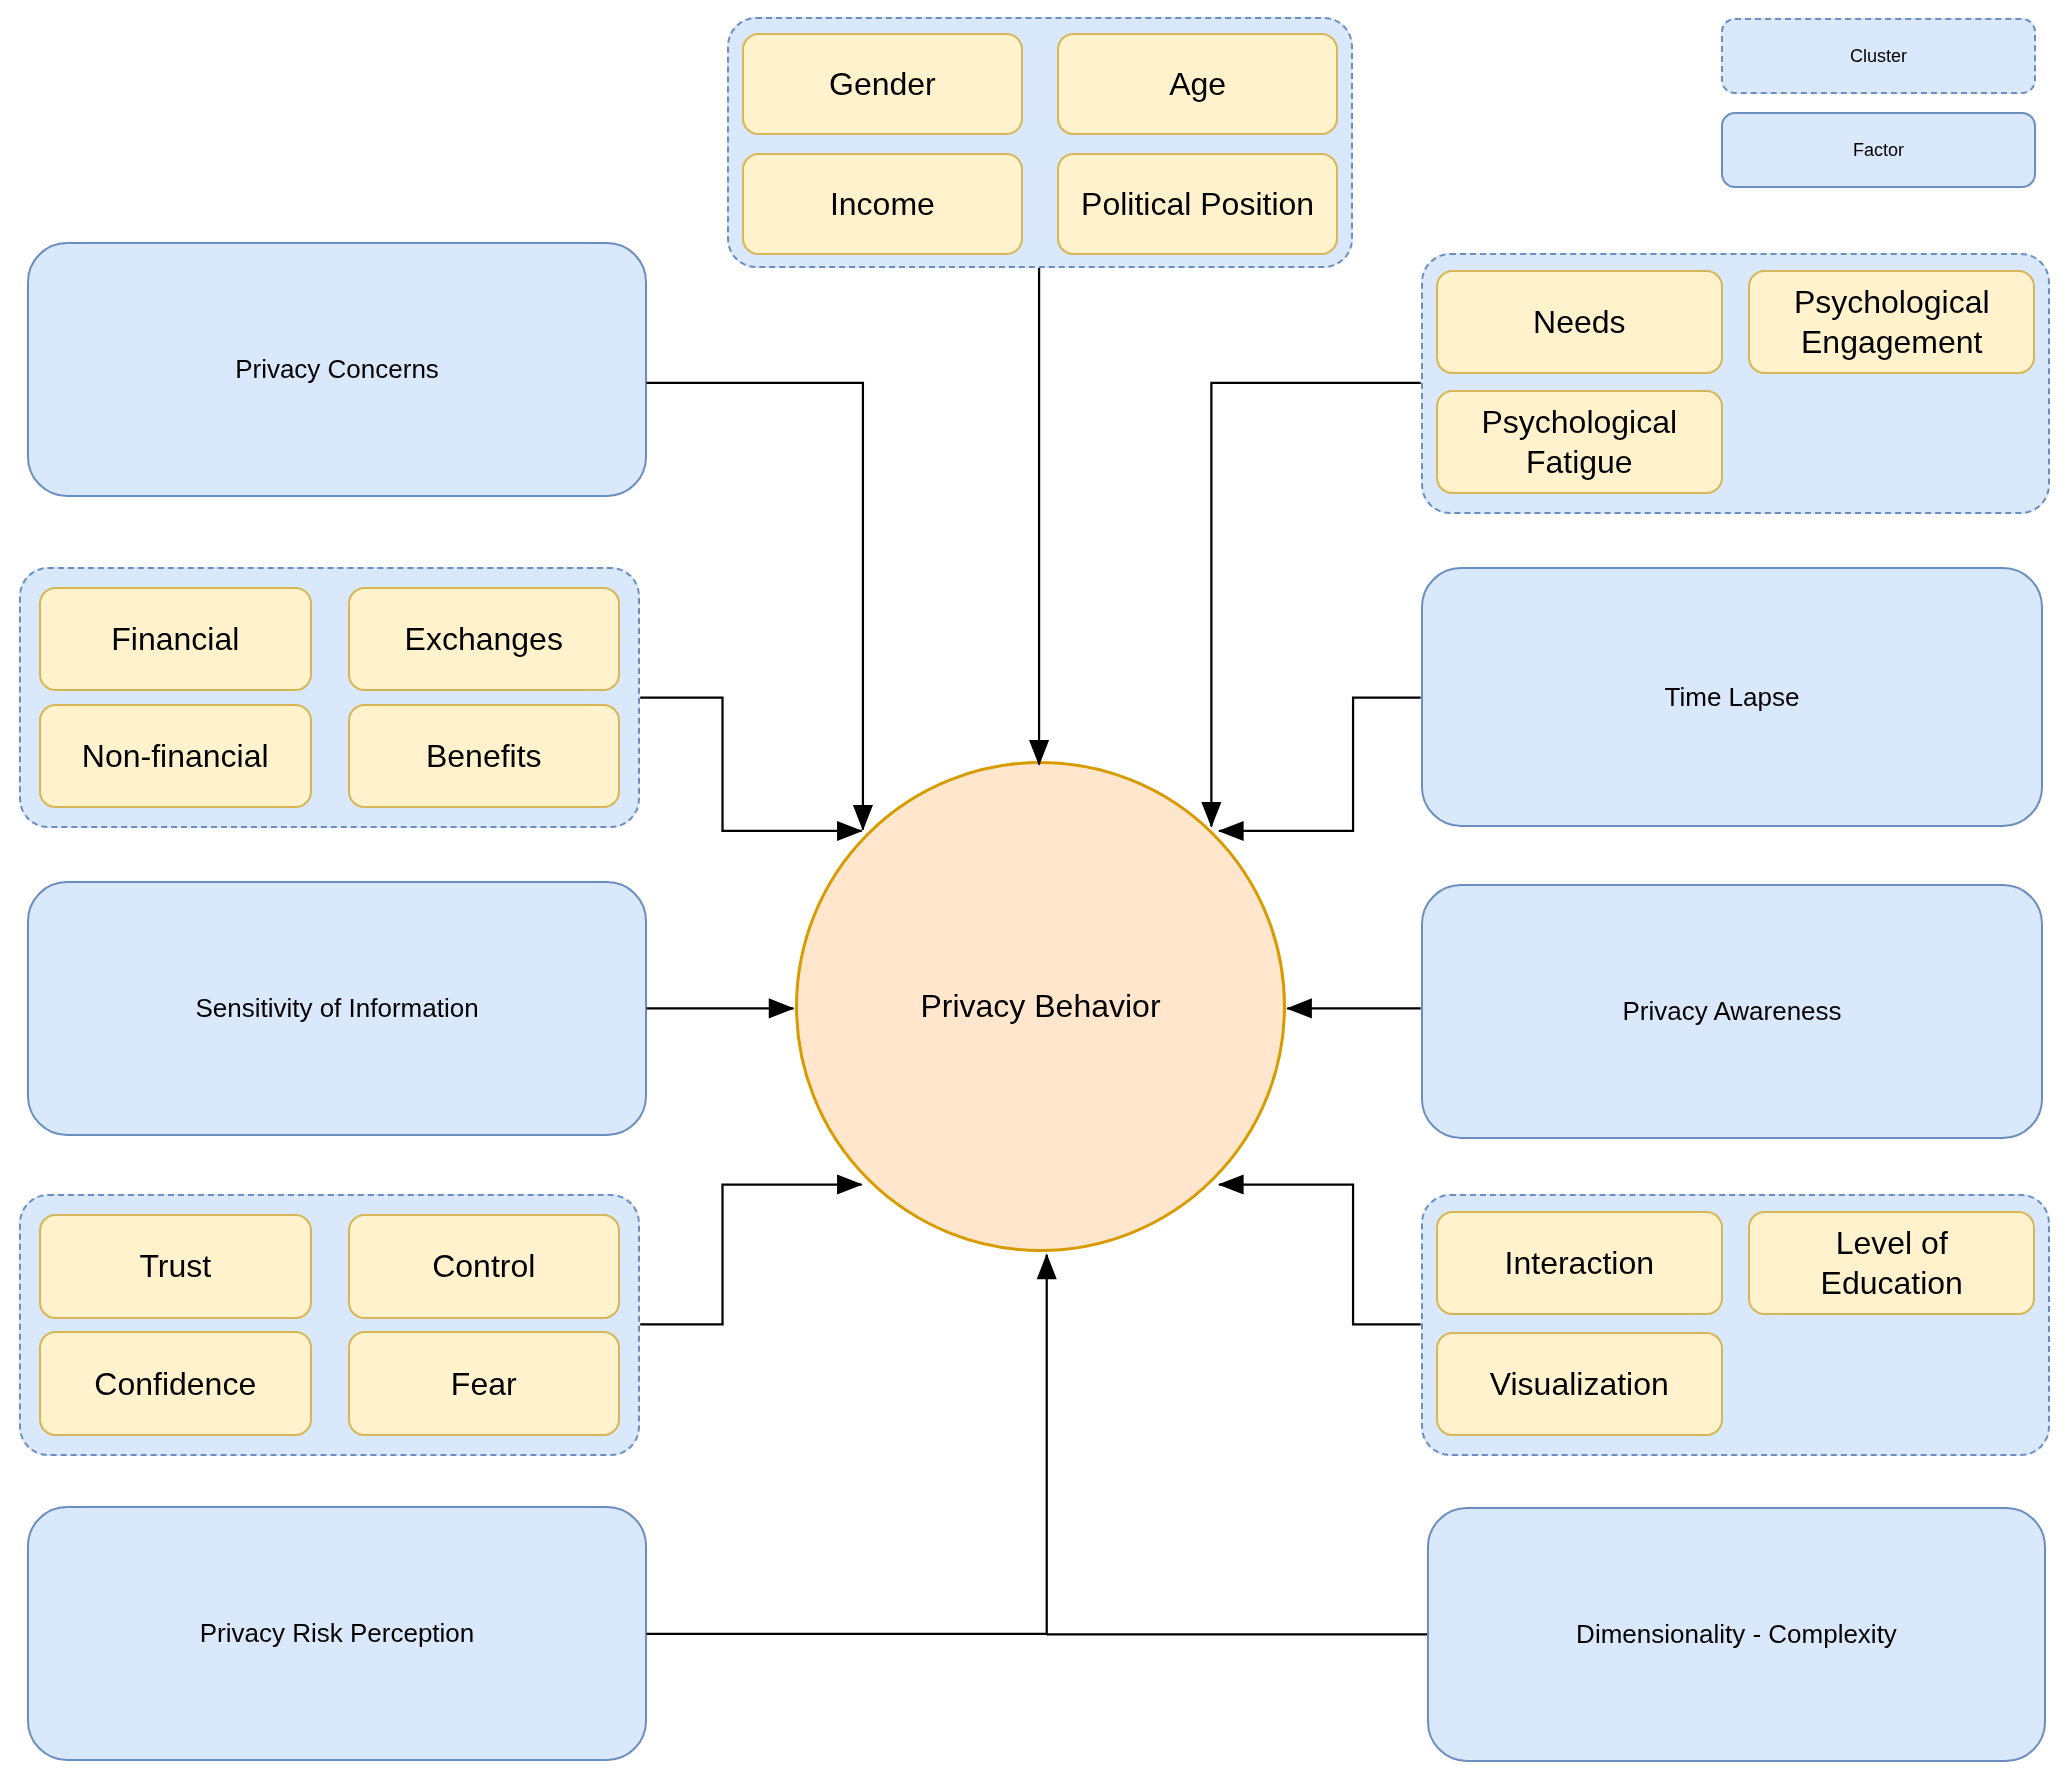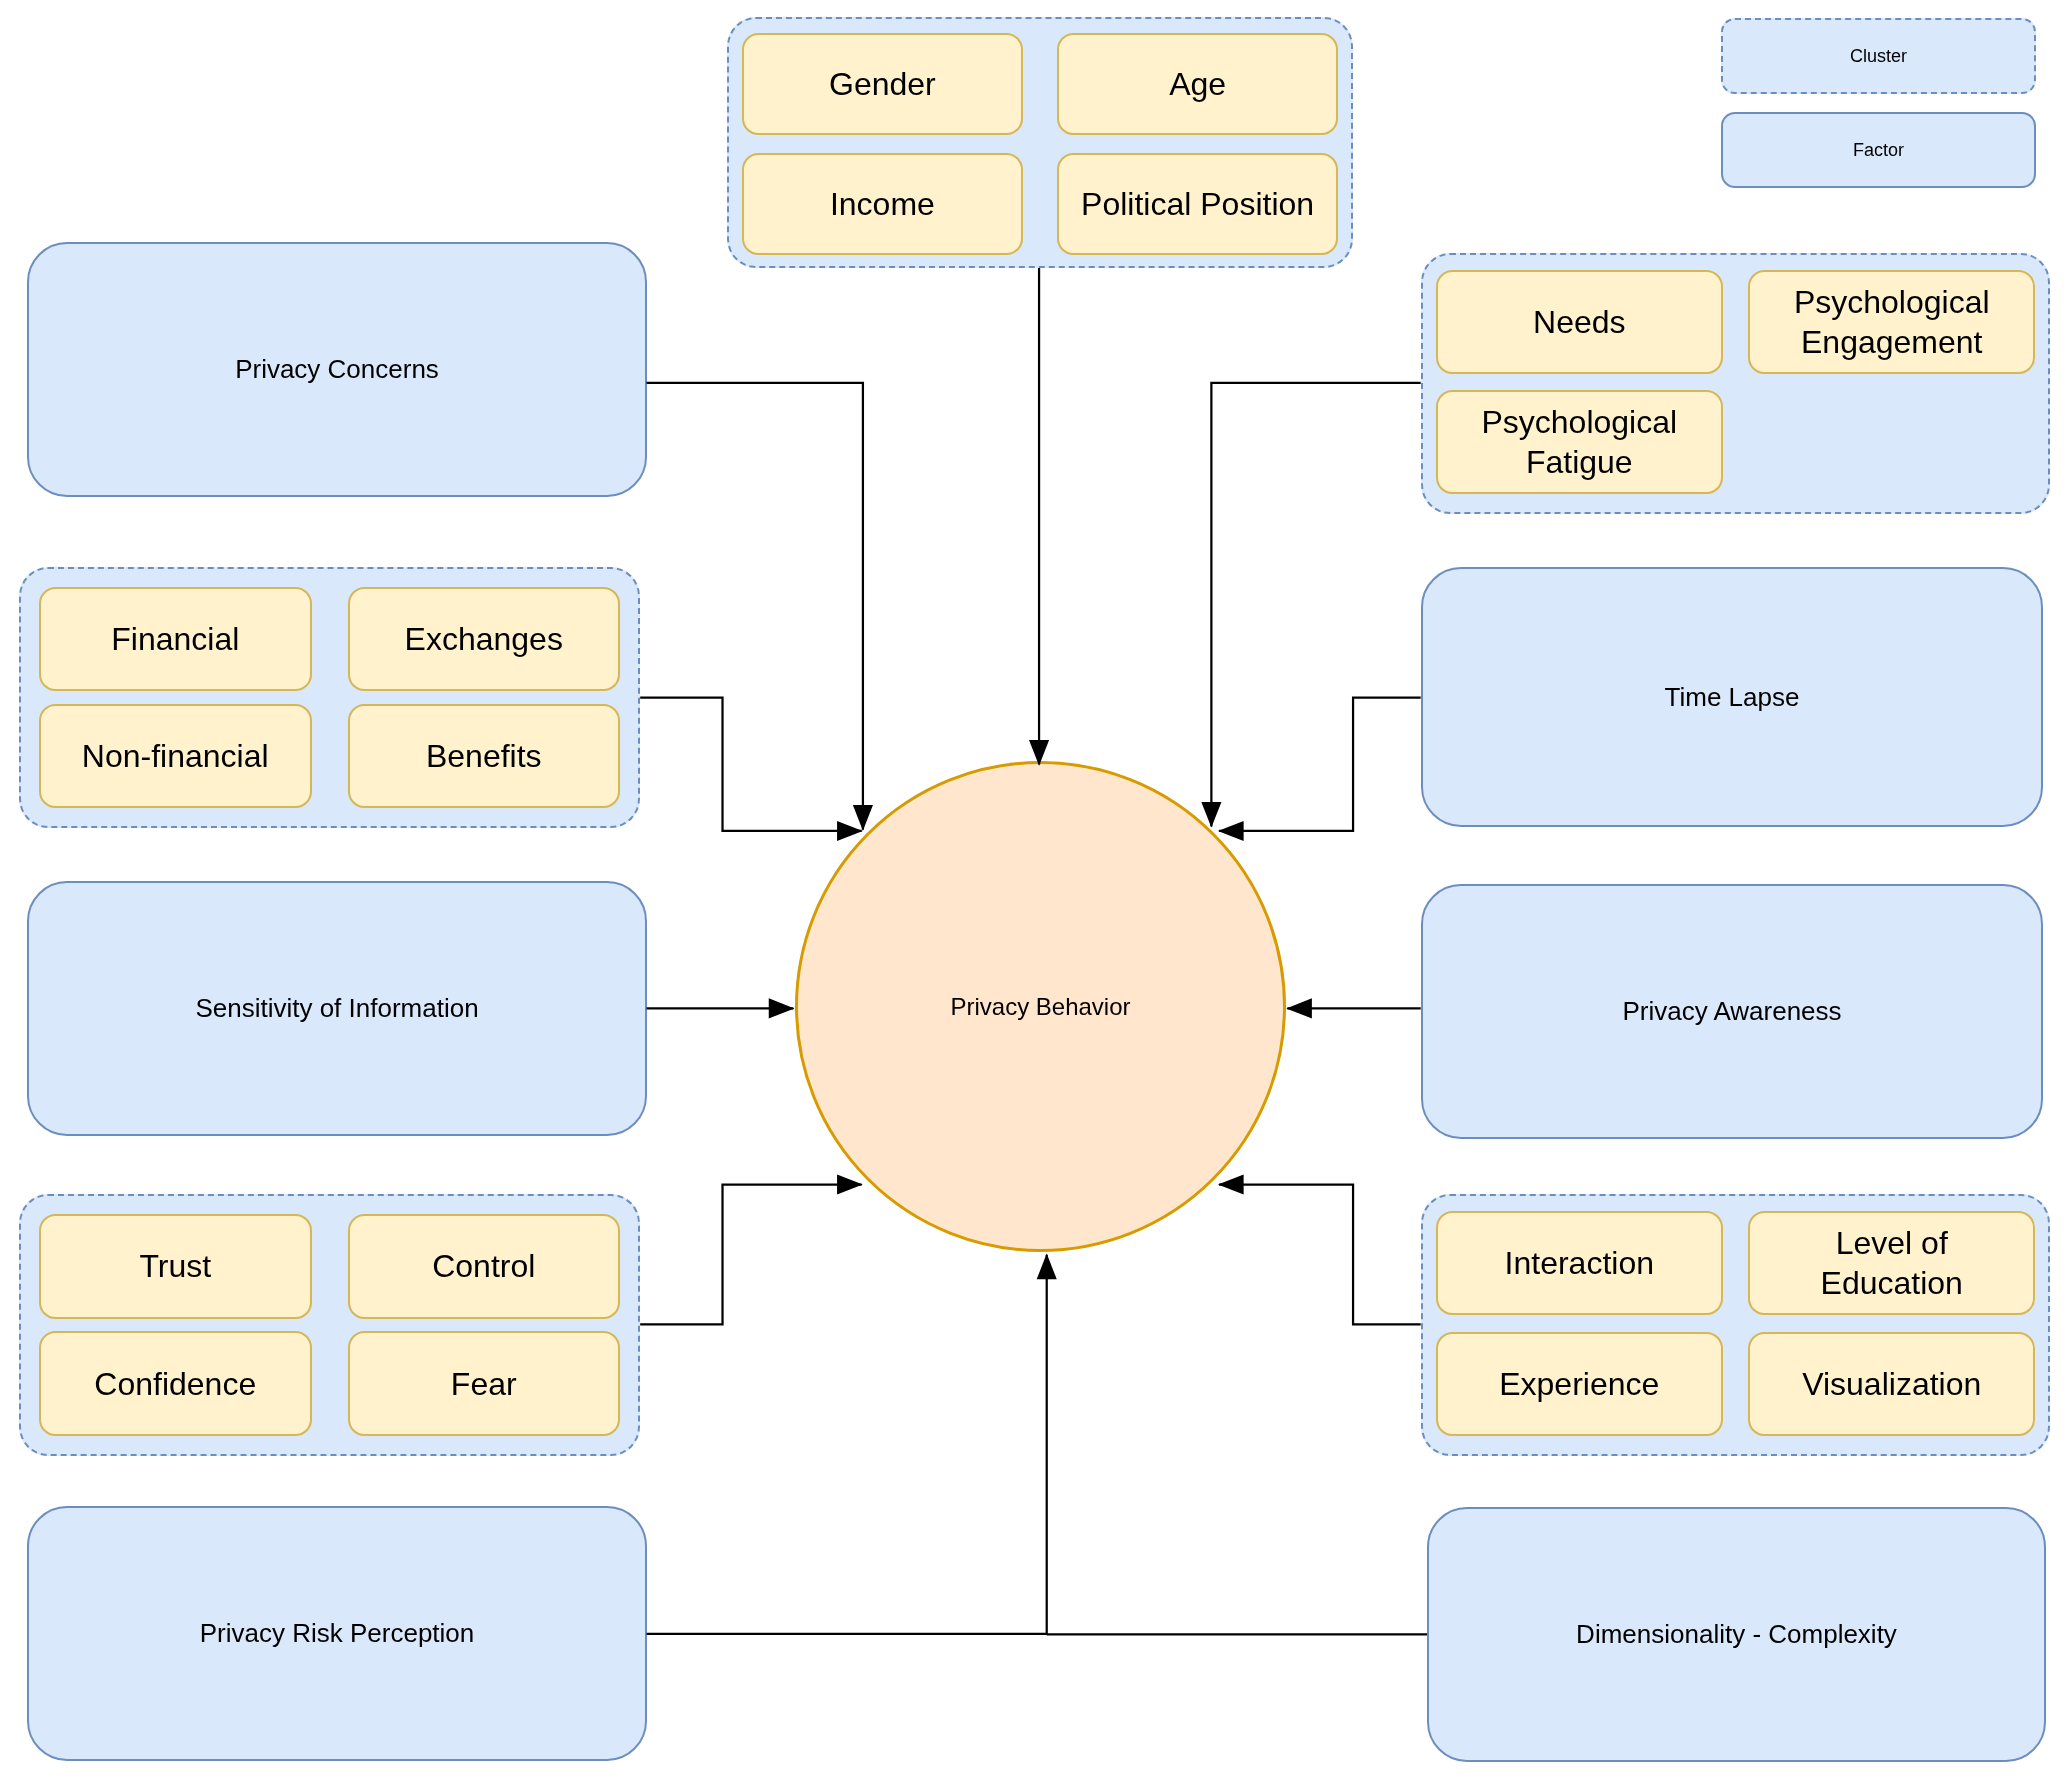--- a/index.html
+++ b/index.html
@@ -46,21 +46,21 @@
     display:flex;align-items:center;justify-content:center;
     text-align:center;font-size:32px;line-height:1.25;
     padding:0 11.5px;
   }
   .circle{
     position:absolute;left:795px;top:761px;width:491px;height:491px;
     background:var(--center-fill);
     border:3.2px solid var(--center-border);
     border-radius:50%;
     display:flex;align-items:center;justify-content:center;
-    text-align:center;font-size:24px;z-index:1;
+    text-align:center;font-size:32px;z-index:1;
   }
   .legend-badge{
     position:absolute;left:1721px;width:315px;height:76px;
     background:var(--factor-fill);
     border-radius:14px;
     display:flex;align-items:center;justify-content:center;
     font-size:18px;z-index:1;
   }
   .legend-badge.dashed{border:2.6px dashed var(--factor-border);top:18px;}
   .legend-badge.solid{border:2.6px solid var(--factor-border);top:112px;}
@@ -118,21 +118,20 @@
   <div class="item">Psychological Fatigue</div>
 </div>
 
 <div class="factor" style="left:1421px;top:567px;width:622px;height:260px;">Time Lapse</div>
 
 <div class="factor" style="left:1421px;top:884px;width:622px;height:255px;">Privacy Awareness</div>
 
 <div class="cluster c-right" style="left:1421px;top:1194px;width:629px;height:262px;">
   <div class="item">Interaction</div>
   <div class="item">Level of Education</div>
-  <div class="item">Experience</div>
   <div class="item">Visualization</div>
 </div>
 
 <div class="factor" style="left:1427px;top:1507px;width:619px;height:255px;">Dimensionality - Complexity</div>
 
 <div class="circle">
   <span>Privacy Behavior</span>
 </div>
 
 <svg id="connector-layer" viewBox="0 0 3237 2800" xmlns="http://www.w3.org/2000/svg">

